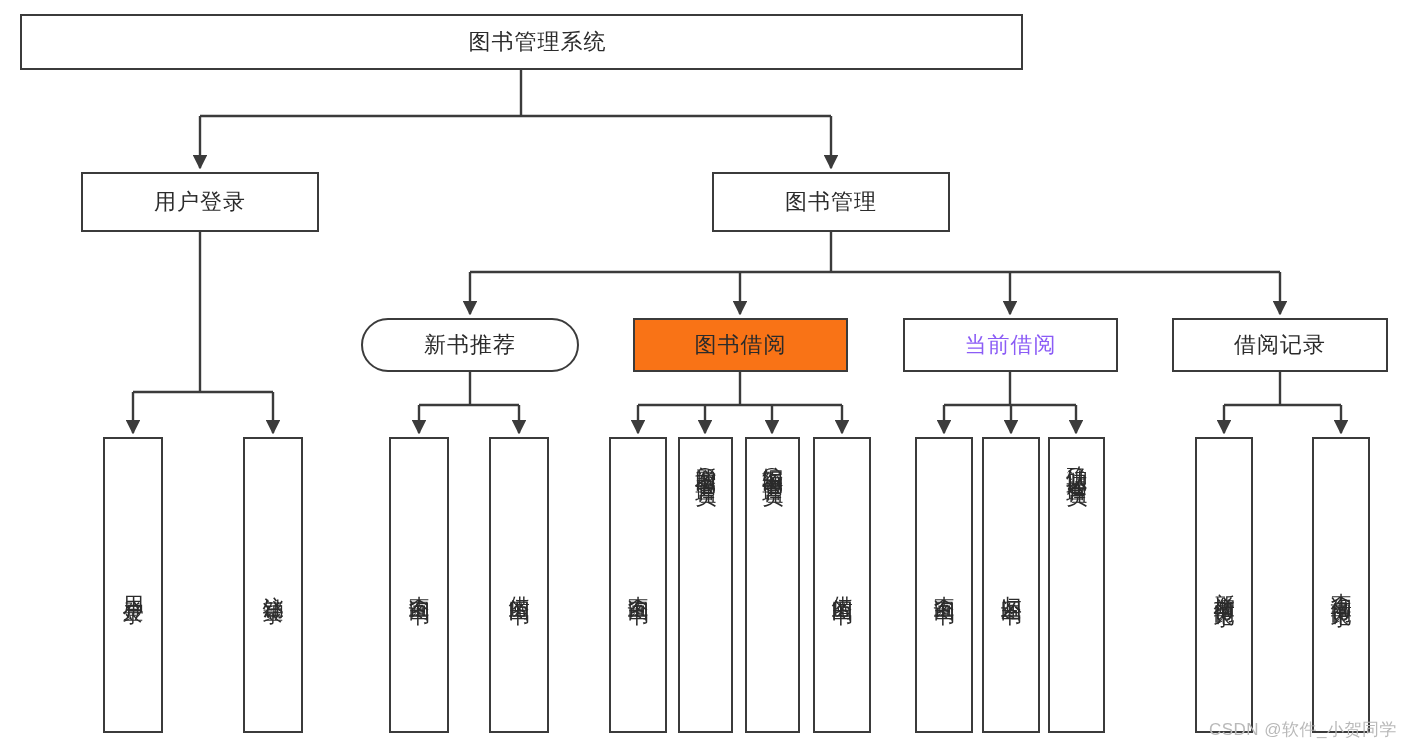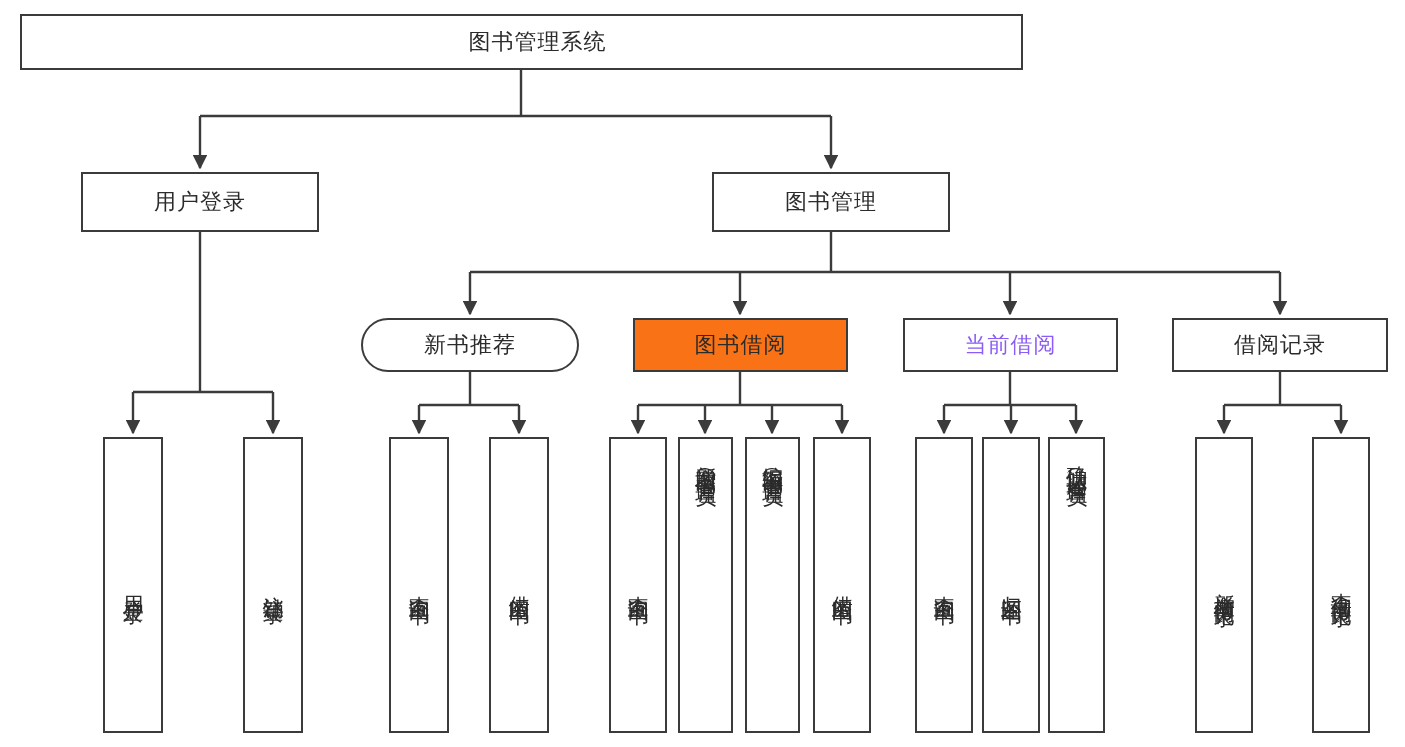--- a/index.html
+++ b/index.html
@@ -222,14 +222,15 @@
     <span class="leaf-inner leaf-mid">
         <span class="node-label-v">新增借阅记录</span>
       </span>
   </div>
   <div class="node-box" style="left: 1312px; top: 437px; width: 58px; height: 296px; border-color: rgb(59, 59, 59); background: rgb(255, 255, 255); color: rgb(43, 43, 43);">
     <span class="leaf-inner leaf-mid">
         <span class="node-label-v">查询借阅记录</span>
       </span>
   </div>
 
+  <div id="watermark" style="color: rgb(185, 185, 185);">CSDN @软件_小贺同学</div>
 
 </div>
 
 </body></html>

